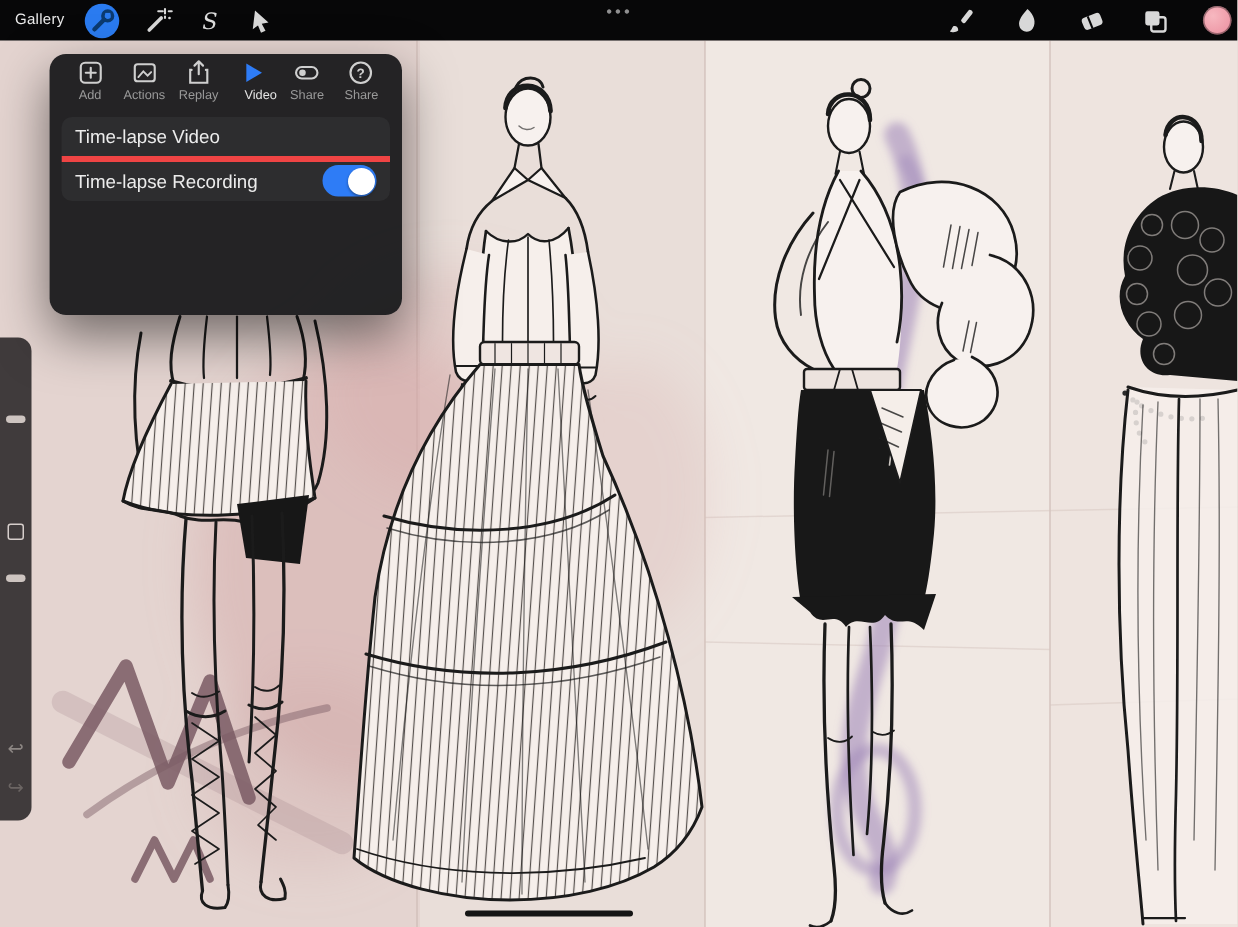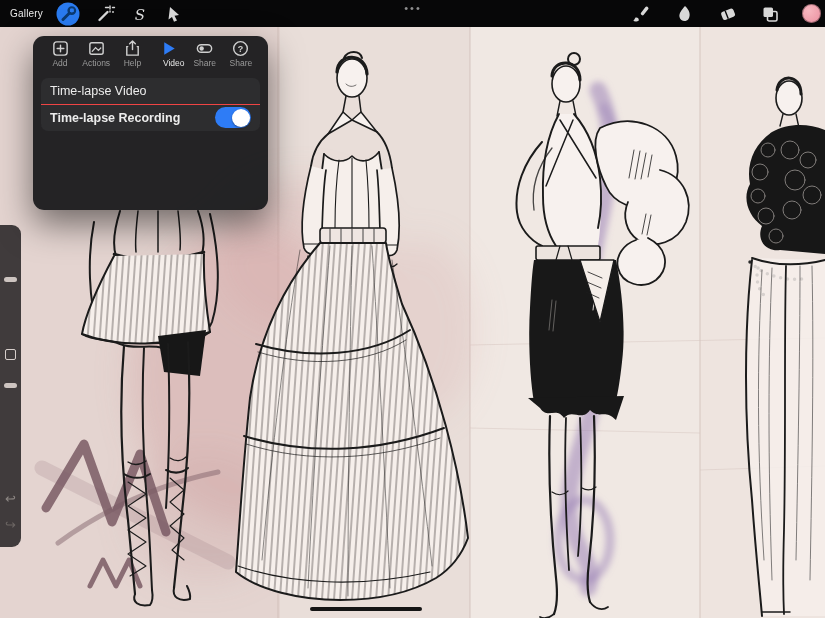--- a/index.html
+++ b/index.html
@@ -49,21 +49,21 @@
   .tab-label{font-size:8.5px;color:#9a9a9a;margin-top:1px;line-height:1;}
   .tab.active .tab-label{color:#e6e6e6;text-align:right;}
   .group{
     margin:5px 8px 0;background:#2d2d2f;border-radius:7px;overflow:hidden;
   }
   .group.second{margin-top:10px;}
   .p-row{
     height:26px;display:flex;align-items:center;justify-content:space-between;
     padding:0 9px;font-size:12.5px;color:#ececec;
   }
-  .p-row + .p-row{border-top:1px solid #ef4444;font-weight:bold;}
+  .p-row + .p-row{border-top:4px solid #ef4444;}
   .toggle{
     width:36px;height:21px;border-radius:11px;background:#4a4a4c;position:relative;flex:0 0 auto;
   }
   .toggle.on{background:#2e7cf6;}
   .toggle .knob{
     position:absolute;top:1.5px;left:1.5px;width:18px;height:18px;border-radius:50%;
     background:#fff;box-shadow:0 1px 2px rgba(0,0,0,.4);transition:left .1s;
   }
   .toggle.on .knob{left:16.5px;}
   
@@ -362,21 +362,21 @@
         <rect x="3" y="4" width="14" height="12" rx="2" fill="none" stroke="#cfcfcf" stroke-width="1.5"></rect>
         <path d="M5.5,13 L9,9 L12,12 L14.5,9.5" fill="none" stroke="#cfcfcf" stroke-width="1.3" stroke-linecap="round"></path>
       </svg>
       <div class="tab-label">Actions</div>
     </div>
     <div class="tab">
       <svg viewBox="0 0 20 20">
         <path d="M5,8 H4 V17 H16 V8 H15" fill="none" stroke="#cfcfcf" stroke-width="1.5" stroke-linecap="round"></path>
         <path d="M10,2.5 V11 M7,5 L10,2 L13,5" fill="none" stroke="#cfcfcf" stroke-width="1.5" stroke-linecap="round" stroke-linejoin="round"></path>
       </svg>
-      <div class="tab-label">Help</div>
+      <div class="tab-label">Replay</div>
     </div>
     <div class="tab active">
       <svg viewBox="0 0 20 20">
         <path d="M5.5,3.5 L16.5,10 L5.5,16.5 Z" fill="#2e7cf6"></path>
       </svg>
       <div class="tab-label">Video</div>
     </div>
     <div class="tab">
       <svg viewBox="0 0 20 20">
         <rect x="2.5" y="6" width="15" height="8" rx="4" fill="none" stroke="#cfcfcf" stroke-width="1.5"></rect>

